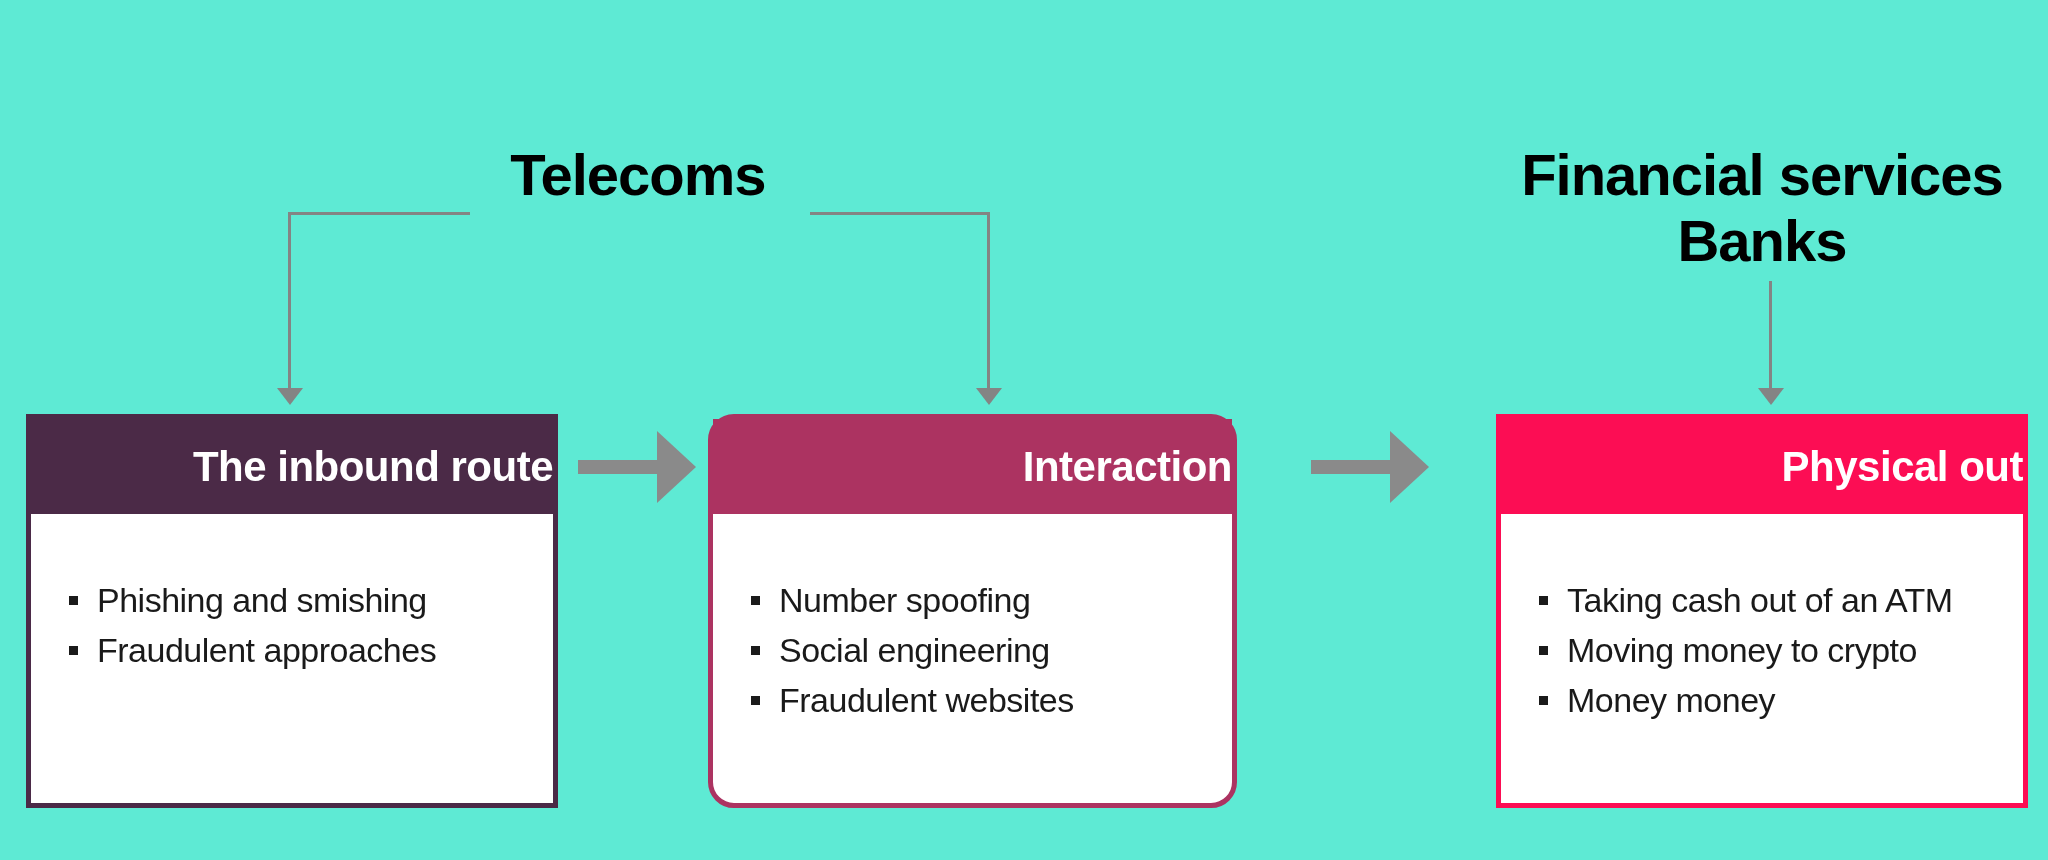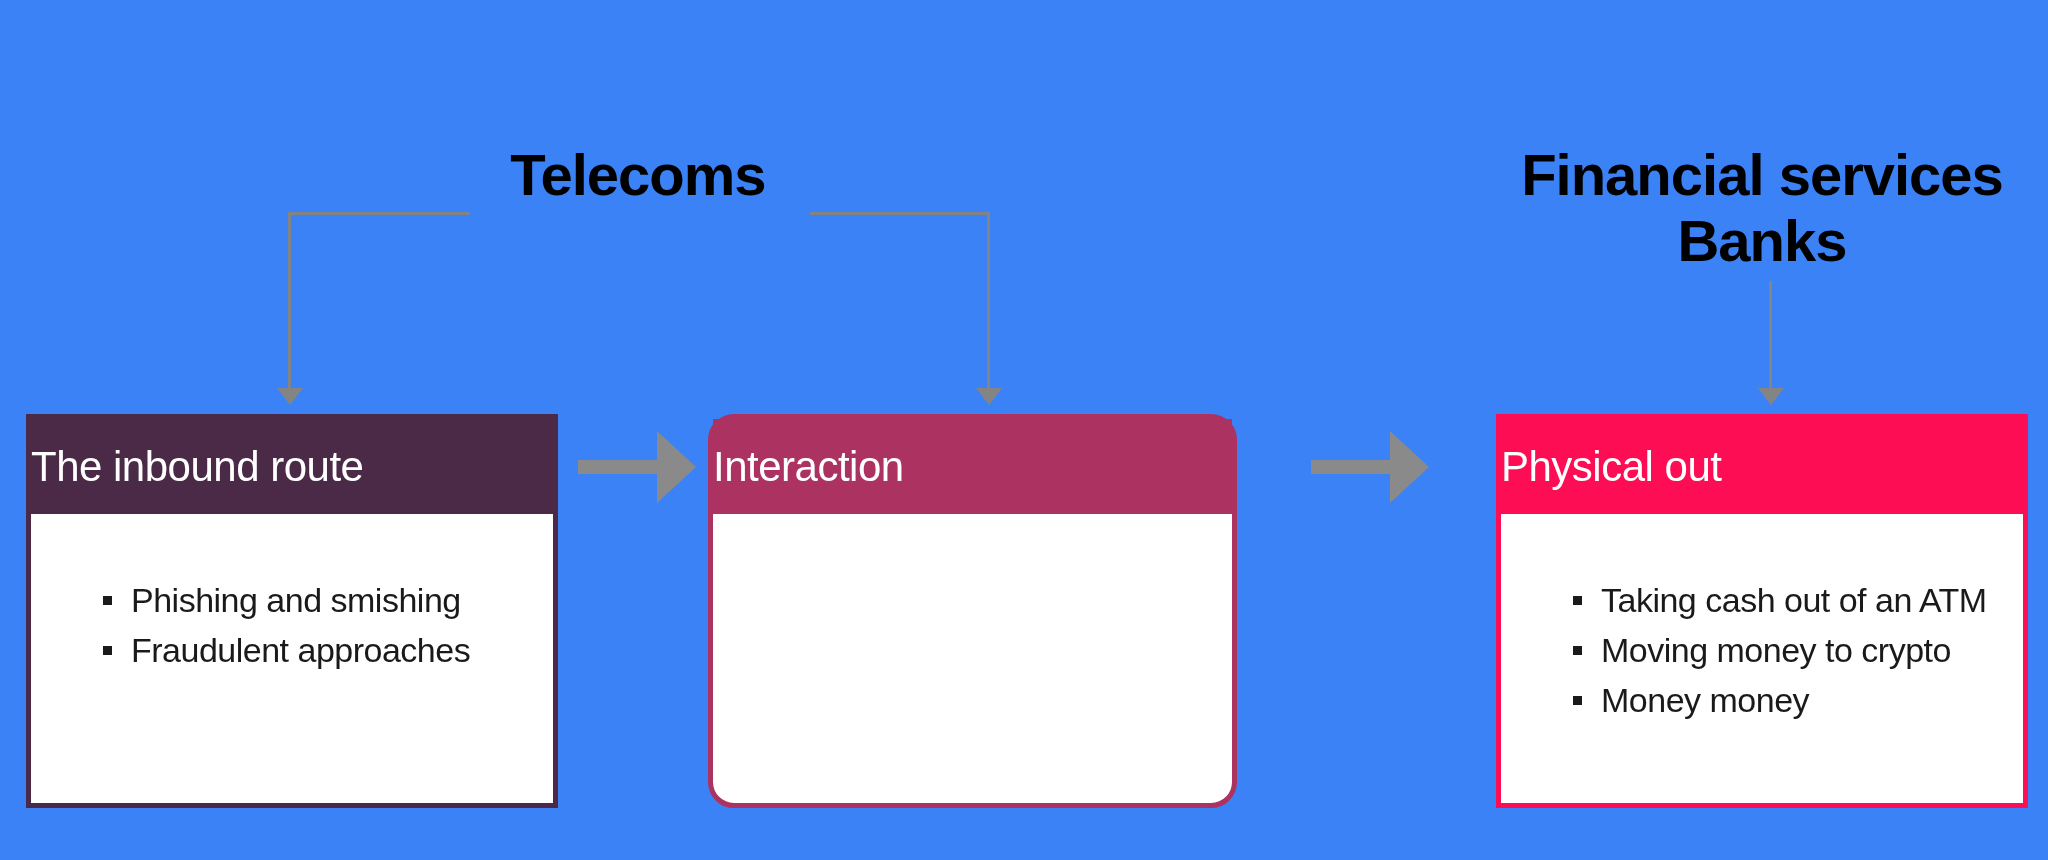--- a/index.html
+++ b/index.html
@@ -1,20 +1,20 @@
 <!DOCTYPE html>
 <html><head>
 <meta charset="utf-8">
 <style>
   html, body { margin: 0; padding: 0; background: #ffffff; }
   .canvas {
     position: relative;
     width: 2048px;
     height: 860px;
-    background: #3b82f6;
+    background: #5eead4;
     font-family: "Liberation Sans", "DejaVu Sans", sans-serif;
     overflow: hidden;
   }
 
   
   .top-label {
     position: absolute;
     text-align: center;
     font-size: 58px;
     font-weight: bold;
@@ -56,31 +56,31 @@
     border-width: 5px;
   }
   .box--inbound     { left: 26px;   width: 532px; border-color: #4B2A47; }
   .box--interaction { left: 708px;  width: 529px; border-color: #AC3361; border-radius: 26px; }
   .box--cashing     { left: 1496px; width: 532px; border-color: #FC0D54; }
 
   .box-header {
     height: 95px;
     display: flex;
     align-items: center;
-    justify-content: flex-start;
+    justify-content: flex-end;
     font-size: 42px;
-    font-weight: normal;
+    font-weight: bold;
     color: #ffffff;
     letter-spacing: -0.5px;
   }
   .box--inbound     .box-header { background: #4B2A47; }
   .box--interaction .box-header { background: #AC3361; }
   .box--cashing     .box-header { background: #FC0D54; }
 
-  .box-body { padding: 61px 20px 0 24px; background: #ffffff; margin-left: 48px; }
+  .box-body { padding: 61px 20px 0 38px; background: #ffffff; }
   .bullet-list { list-style: none; margin: 0; padding: 0; }
   .bullet-item {
     display: flex;
     align-items: center;
     font-size: 34px;
     line-height: 50px;
     color: #1A1A1A;
     letter-spacing: -0.5px;
     white-space: nowrap;
   }
@@ -152,20 +152,36 @@
 
   <div class="block-arrow block-arrow--one">
     <div class="shaft"></div>
     <div class="head"></div>
   </div>
 
   <div class="box box--interaction">
     <div class="box-header">
       <span>Interaction</span>
     </div>
+    <div class="box-body">
+      <ul class="bullet-list">
+        <li class="bullet-item">
+            <span class="bullet-sq"></span>
+            <span>Number spoofing</span>
+          </li>
+        <li class="bullet-item">
+            <span class="bullet-sq"></span>
+            <span>Social engineering</span>
+          </li>
+        <li class="bullet-item">
+            <span class="bullet-sq"></span>
+            <span>Fraudulent websites</span>
+          </li>
+      </ul>
+    </div>
   </div>
 
   <div class="block-arrow block-arrow--two">
     <div class="shaft"></div>
     <div class="head"></div>
   </div>
 
   <div class="box box--cashing">
     <div class="box-header">
       <span>Physical out</span>

